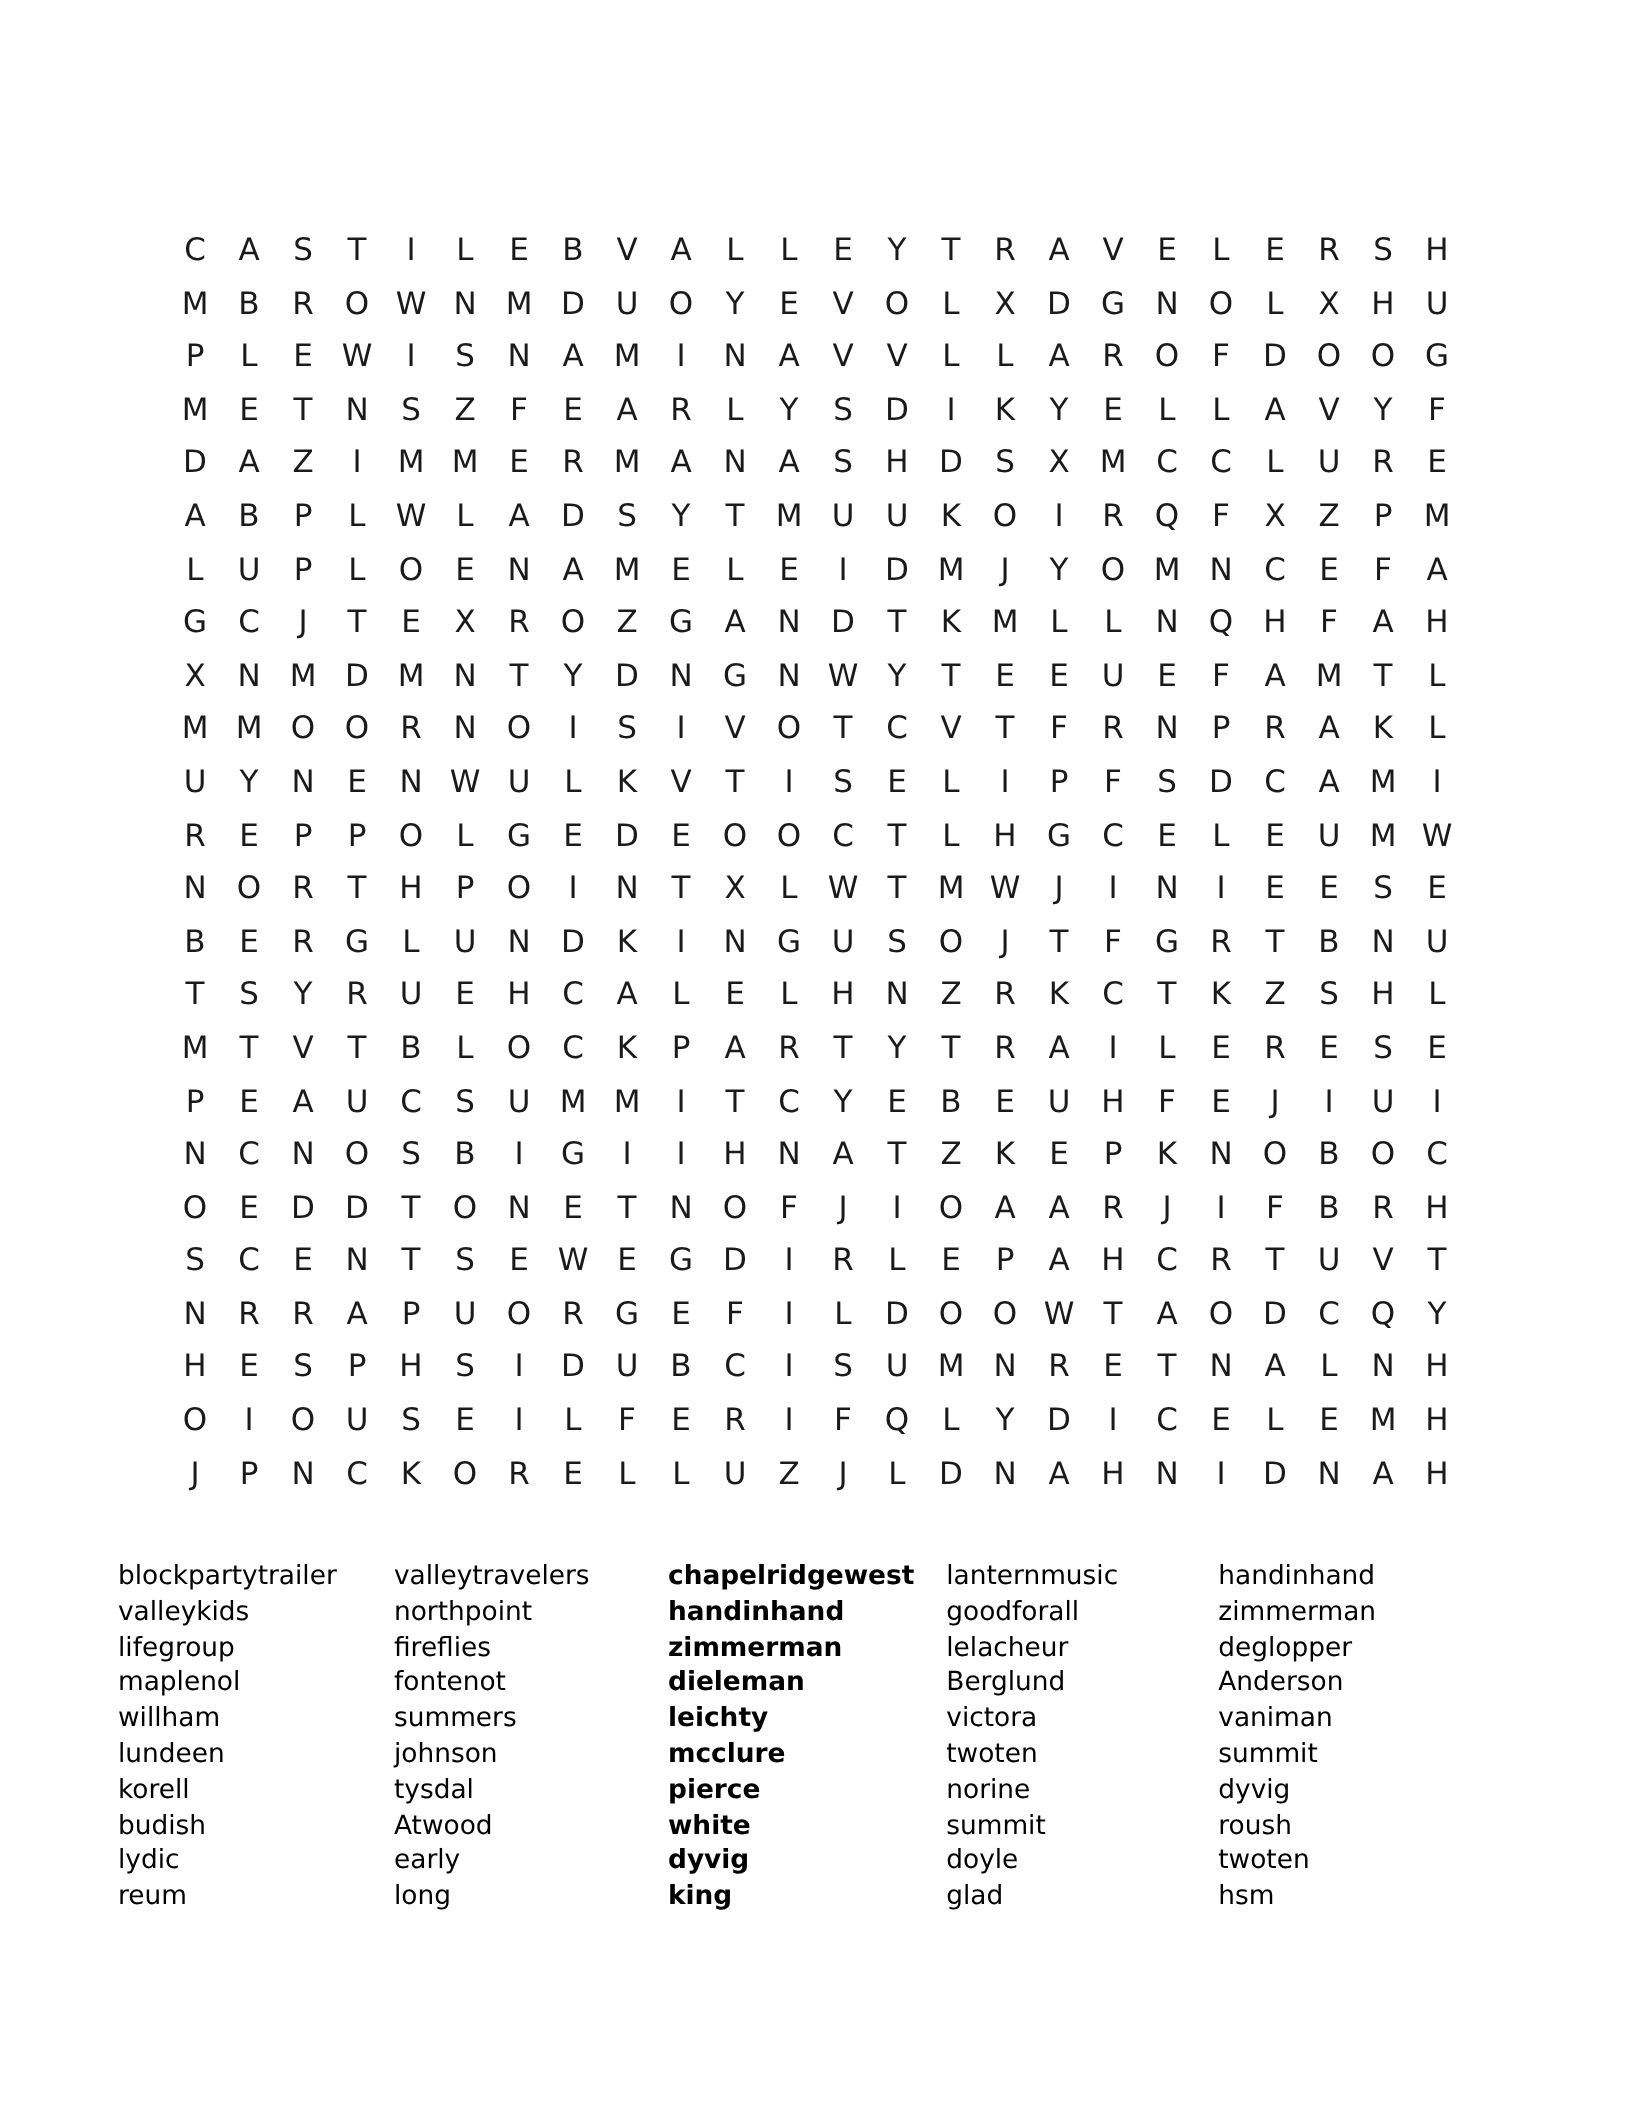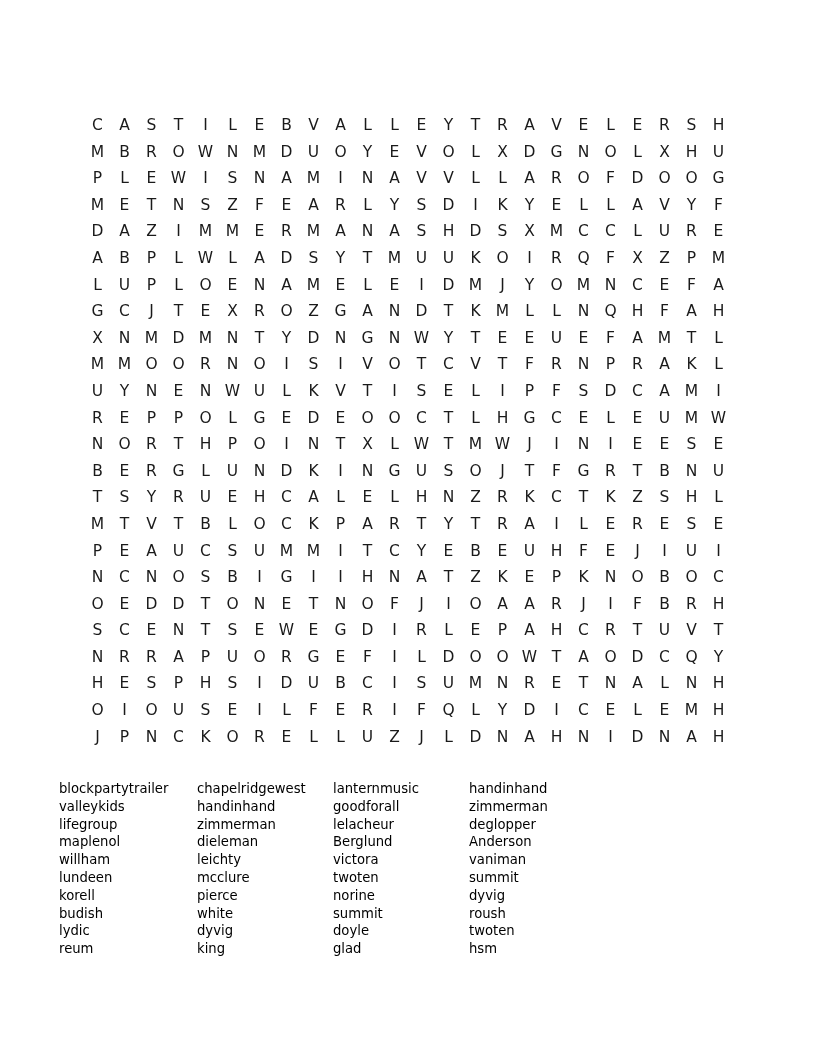--- a/index.html
+++ b/index.html
@@ -67,21 +67,21 @@
     width: 730px;
     display: flex;
     gap: 16px;
     margin-left: 15px;
   }
   .word-column {
     flex: 0 0 121px;
   }
   .word-column.col-0 { flex: 0 0 122px; }
   .word-column.col-1 { flex: 0 0 121px; }
-  .word-column.col-2 { flex: 0 0 120px; }
+  .word-column.col-2 { flex: 0 0 120px; font-weight: bold; }
   .word-column.col-3 { flex: 0 0 120px; }
   .word-column.col-4 { flex: 0 0 120px; }
   .word-column.col-5 { flex: 0 0 120px; }
 
   .word-item {
     font-size: 13.2px;
     line-height: 17.8px;
     font-family: "DejaVu Sans", sans-serif;
     color: #000000;
     white-space: nowrap;
@@ -726,20 +726,32 @@
         <div class="word-item">valleykids</div>
         <div class="word-item">lifegroup</div>
         <div class="word-item">maplenol</div>
         <div class="word-item">willham</div>
         <div class="word-item">lundeen</div>
         <div class="word-item">korell</div>
         <div class="word-item">budish</div>
         <div class="word-item">lydic</div>
         <div class="word-item">reum</div>
       </div>
+      <div class="word-column col-1">
+        <div class="word-item">valleytravelers</div>
+        <div class="word-item">northpoint</div>
+        <div class="word-item">fireflies</div>
+        <div class="word-item">fontenot</div>
+        <div class="word-item">summers</div>
+        <div class="word-item">johnson</div>
+        <div class="word-item">tysdal</div>
+        <div class="word-item">Atwood</div>
+        <div class="word-item">early</div>
+        <div class="word-item">long</div>
+      </div>
       <div class="word-column col-2">
         <div class="word-item">chapelridgewest</div>
         <div class="word-item">handinhand</div>
         <div class="word-item">zimmerman</div>
         <div class="word-item">dieleman</div>
         <div class="word-item">leichty</div>
         <div class="word-item">mcclure</div>
         <div class="word-item">pierce</div>
         <div class="word-item">white</div>
         <div class="word-item">dyvig</div>

